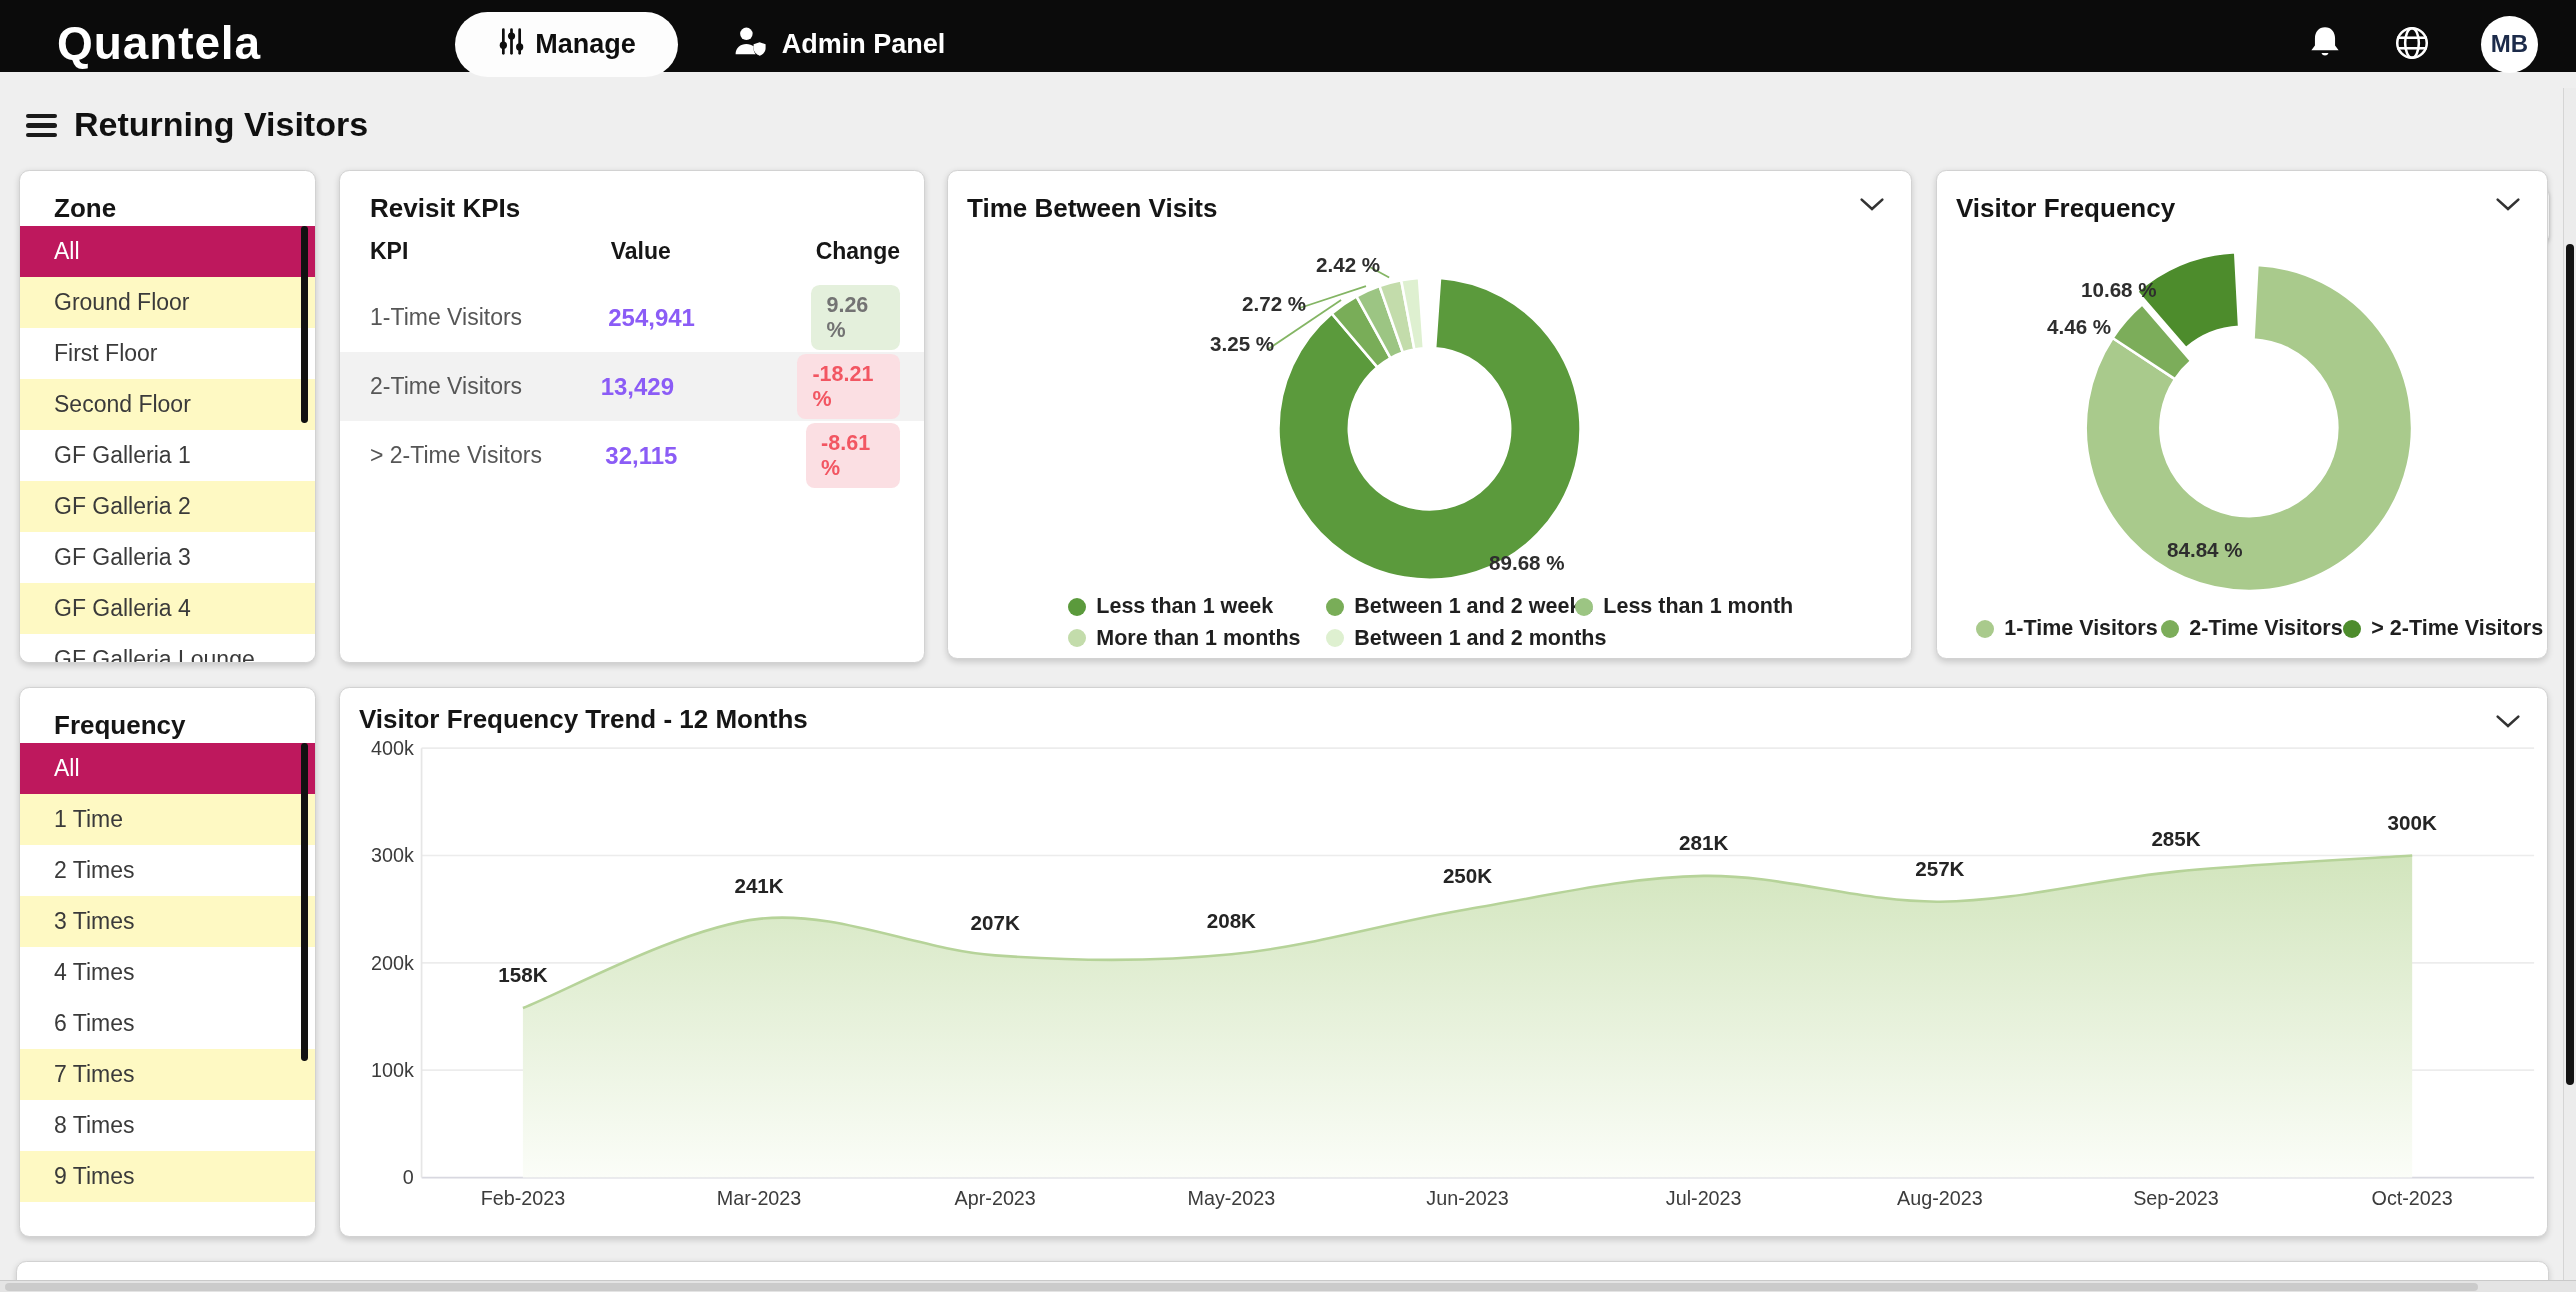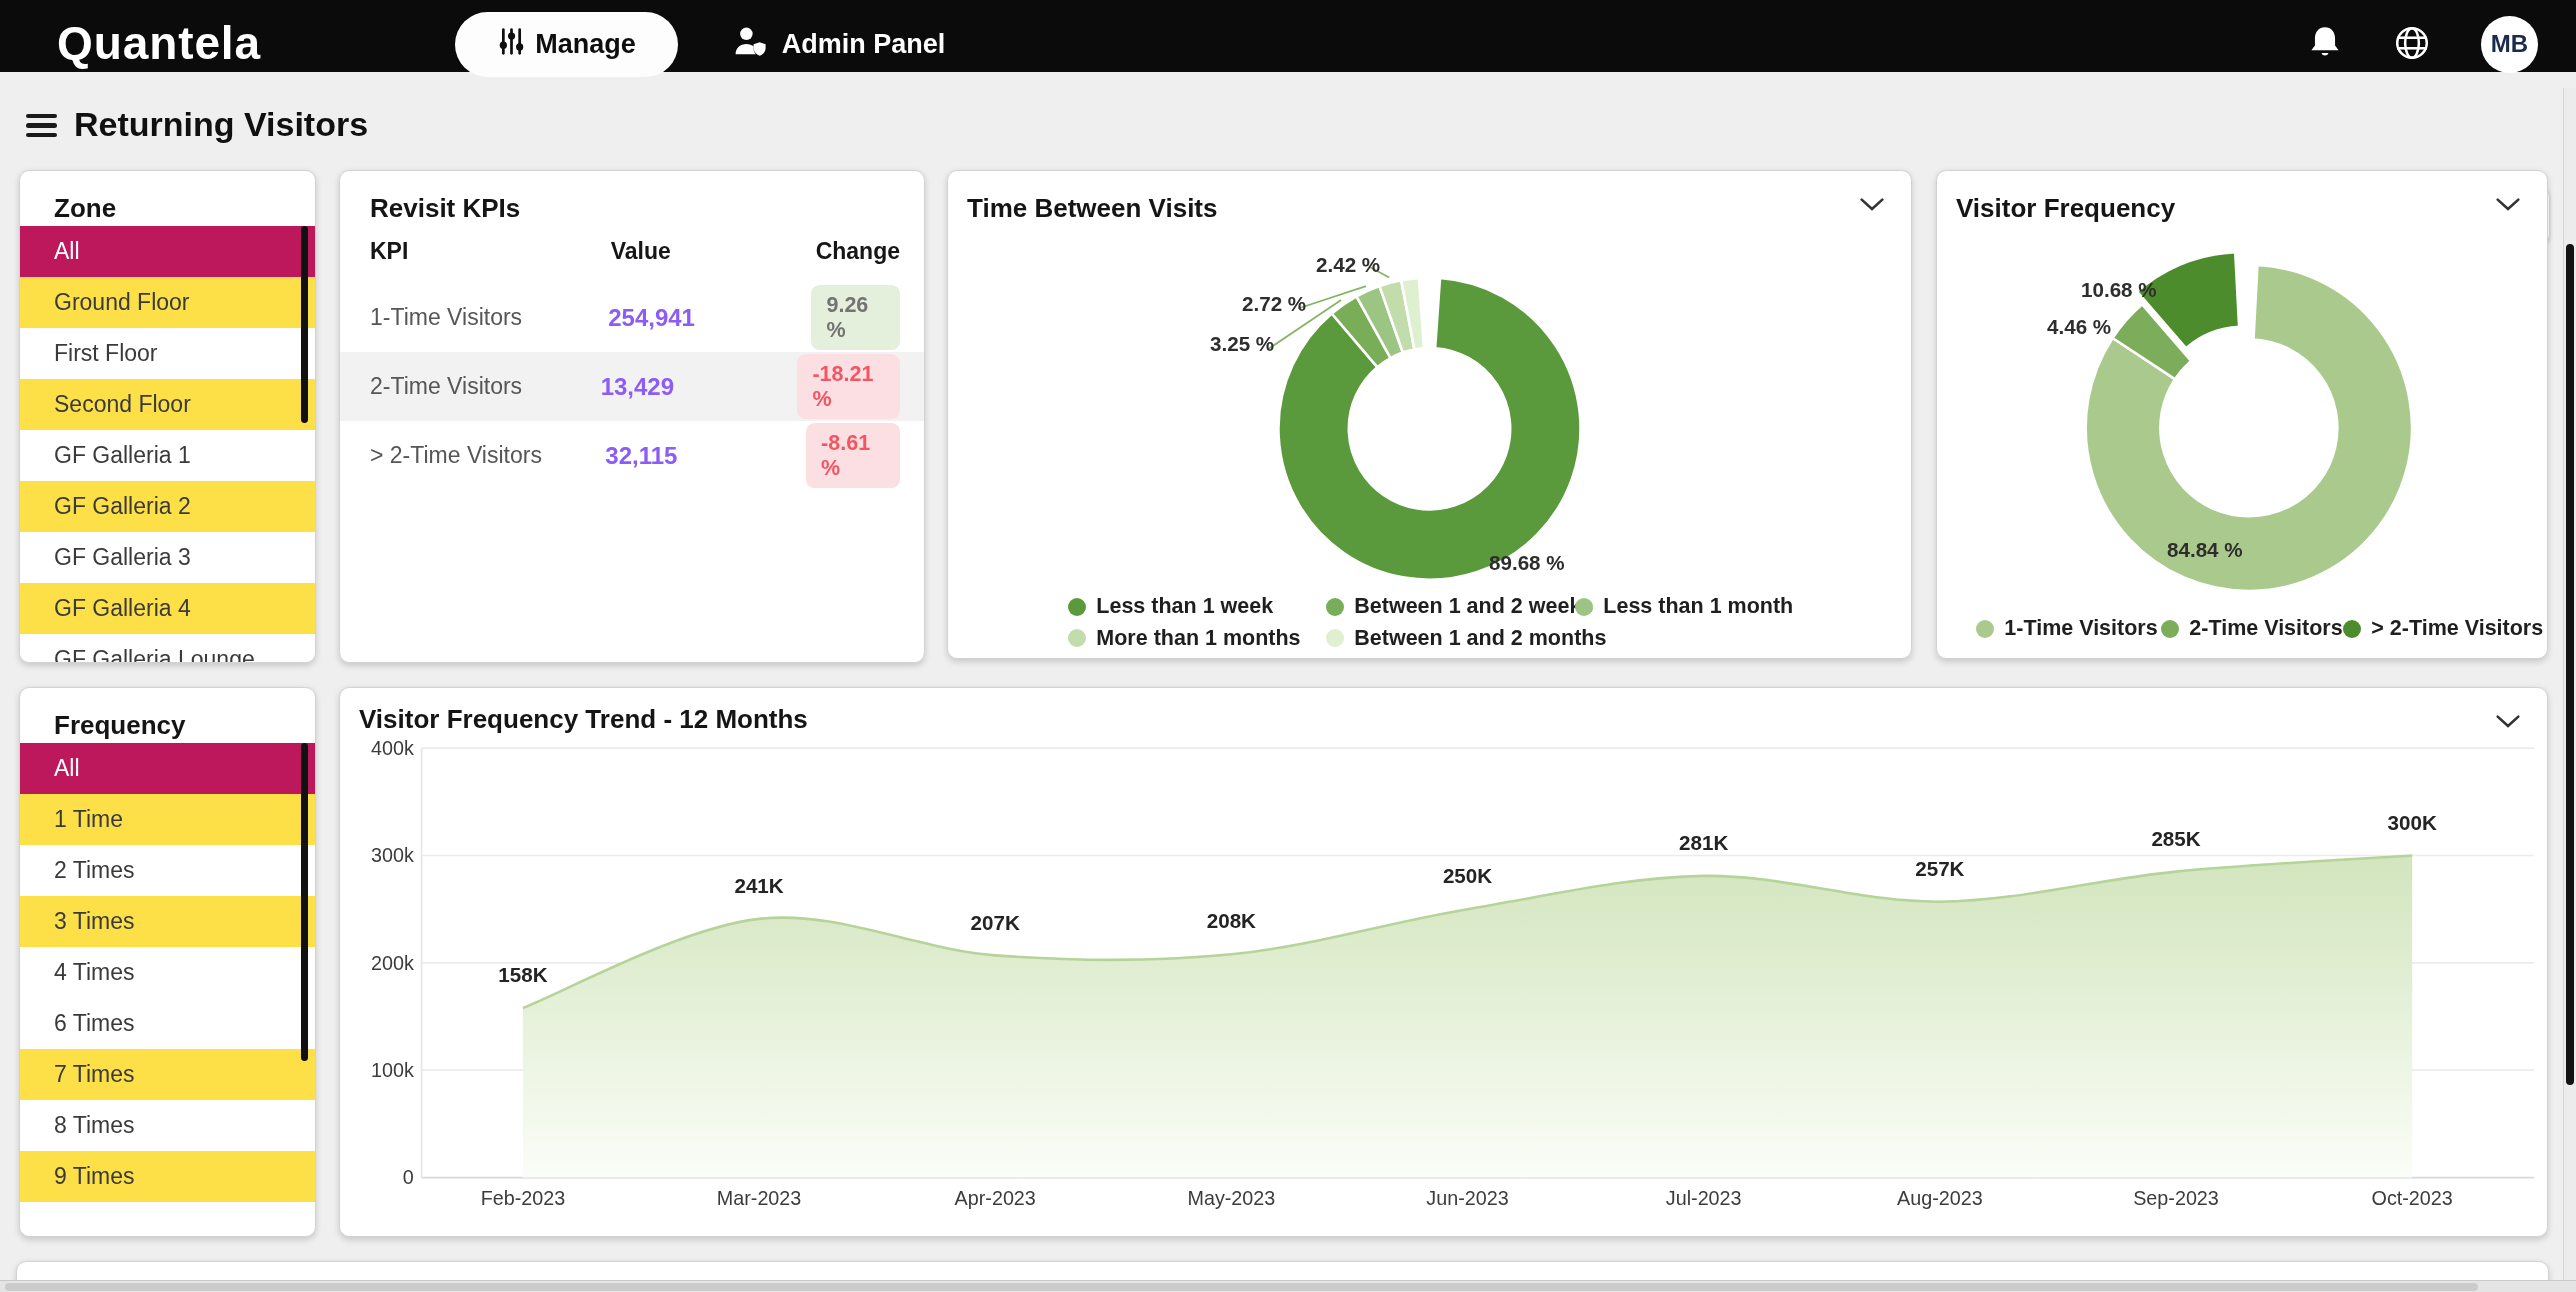--- a/index.html
+++ b/index.html
@@ -37,21 +37,21 @@
   .card{position:absolute;background:#fff;border:1.7px solid #d2d2d2;border-radius:10.3px;
         box-shadow:0 2.6px 6px rgba(0,0,0,.16);overflow:hidden;}
   .panel-title{font-size:26px;font-weight:700;color:#151515;}
   .chev{position:absolute;right:26px;top:26px;cursor:pointer;}
 
   
   .list-head{padding:22px 0 0 34px;}
   .list-rows{position:absolute;left:0;top:55px;right:0;bottom:0;}
   .list-row{height:51px;display:flex;align-items:center;padding-left:34px;font-size:23px;
         color:#3a3a3a;background:#fff;cursor:pointer;}
-  .list-row.alt{background:#fde047;}
+  .list-row.alt{background:#fef9c3;}
   .list-row.selected{background:#be185d;color:#fff;}
   .vthumb{position:absolute;width:6.9px;background:#111;border-radius:3.4px;cursor:pointer;}
 
   
   .kpi-head{position:absolute;left:30px;right:24px;top:67px;display:flex;font-size:23px;font-weight:700;color:#161616;}
   .kpi-rows{position:absolute;left:0;right:0;top:112px;}
   .kpi-row{position:relative;height:69px;display:flex;align-items:center;padding:0 24px 0 30px;}
   .kpi-row.alt{background:#f2f2f2;}
   .kpi-name{width:262px;font-size:23px;color:#565656;}
   .kpi-value{width:223px;font-size:24px;font-weight:700;color:#8b5cf6;}

